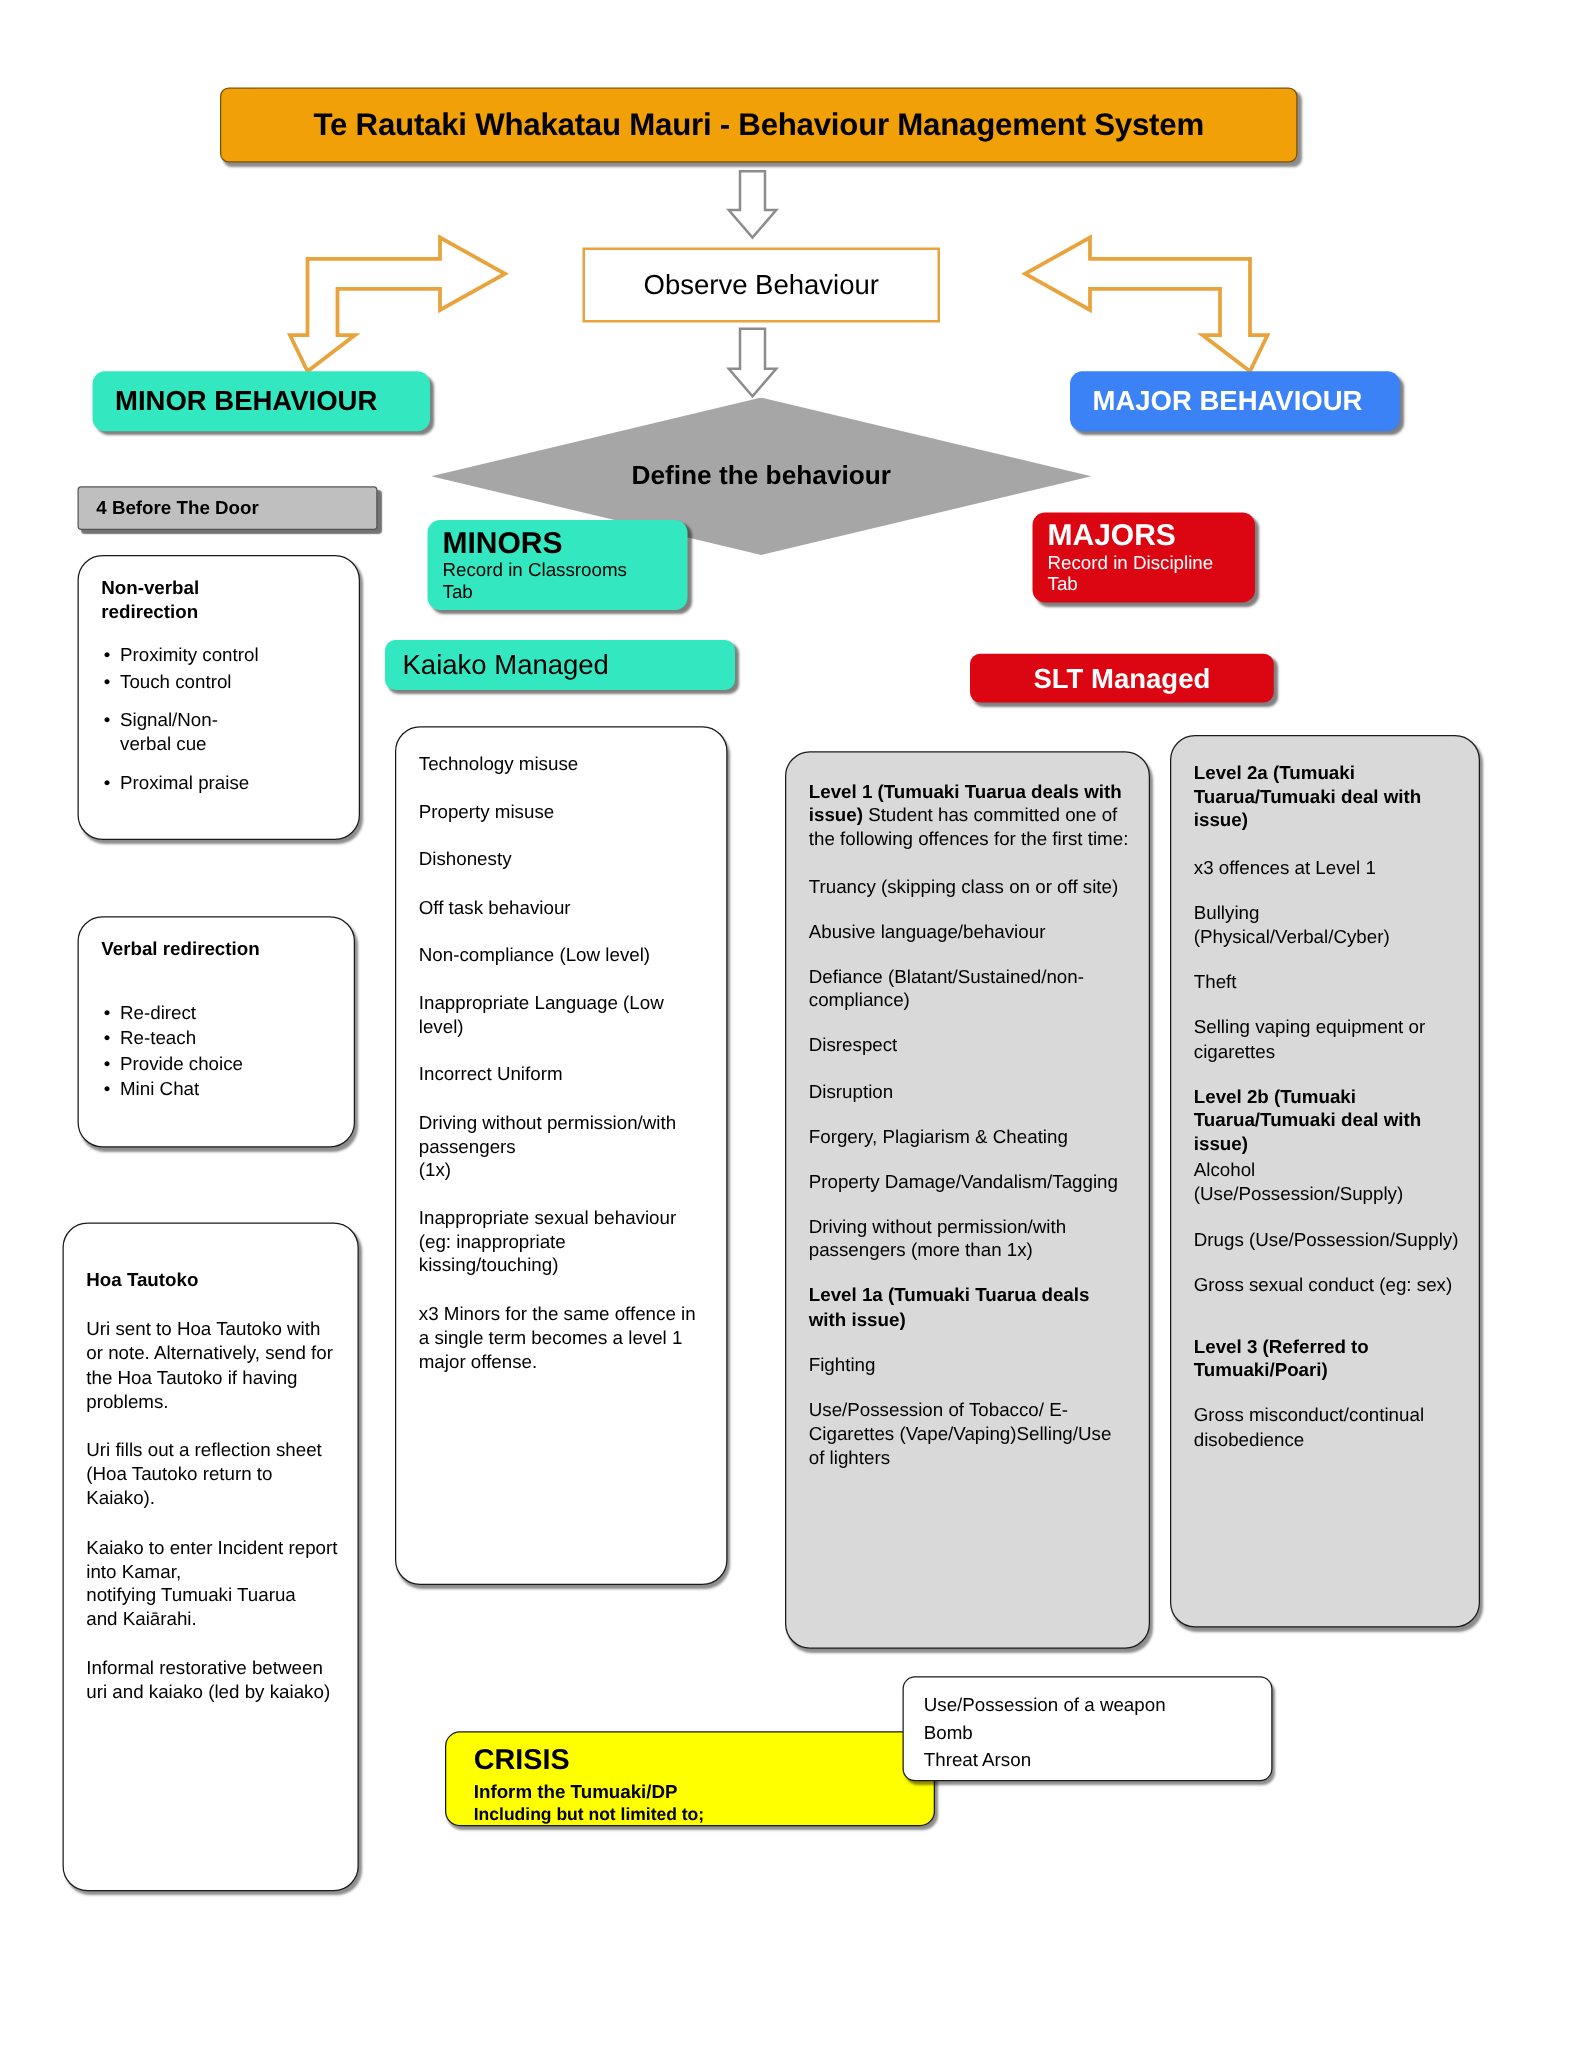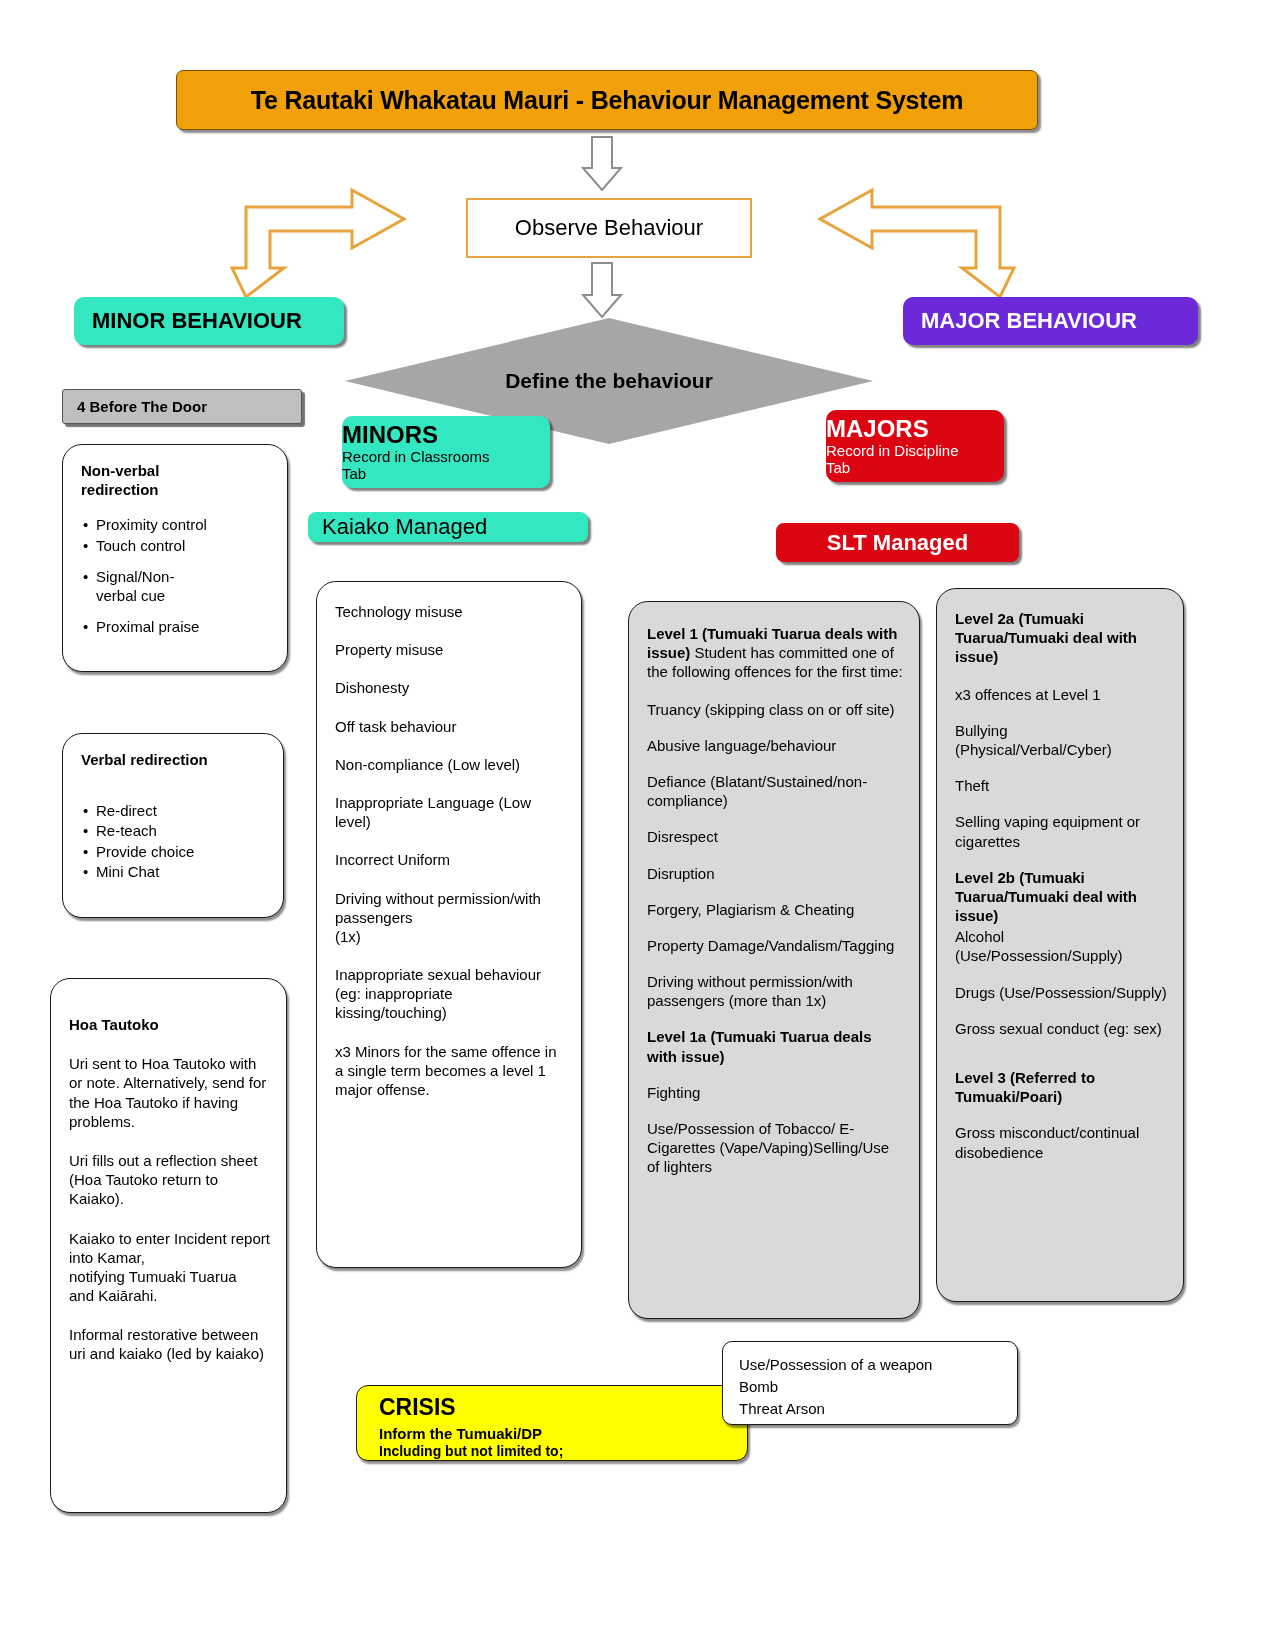--- a/index.html
+++ b/index.html
@@ -52,22 +52,22 @@
     font-size: 22px;
     padding-left: 18px;
     box-shadow: 3px 3px 2px rgba(0,0,0,0.5);
   }
   #minor-behaviour {
     left: 74px; top: 297px; width: 270px; height: 48px;
     background: #33E8C0;
     color: #000000;
   }
   #major-behaviour {
-    left: 903px; top: 297px; width: 295px; height: 48px;
-    background: #6d28d9;
+    left: 856px; top: 297px; width: 264px; height: 48px;
+    background: #3b82f6;
     color: #ffffff;
   }
 
   
   #define-diamond {
     left: 345px; top: 318px; width: 528px; height: 126px;
   }
   #define-diamond .shape {
     position: absolute; inset: 0;
     background: #A6A6A6;
@@ -90,21 +90,21 @@
     border-radius: 3px;
     box-shadow: 3px 3px 1px rgba(0,0,0,0.55);
     display: flex; align-items: center; padding-left: 14px;
     font-weight: bold; font-size: 15px; text-align: center;
   }
 
   
   .label-card {
     border-radius: 10px;
     box-shadow: 3px 3px 2px rgba(0,0,0,0.5);
-    padding: 6px 0 4px 0;
+    padding: 6px 0 4px 12px;
     line-height: 1.12;
   }
   .label-card .big { font-weight: bold; font-size: 24px; display:block; }
   .label-card .sub { font-size: 15px; display:block; }
   #minors-card {
     left: 342px; top: 416px; width: 208px; height: 72px;
     background: #33E8C0; color: #000;
   }
   #majors-card {
     left: 826px; top: 410px; width: 178px; height: 72px;
@@ -112,21 +112,21 @@
   }
 
   
   .managed-bar {
     border-radius: 8px;
     box-shadow: 3px 3px 2px rgba(0,0,0,0.5);
     display:flex; align-items:center; padding-left:14px;
     font-size: 22px; font-weight: 500;
   }
   #kaiako-managed {
-    left: 308px; top: 512px; width: 280px; height: 30px;
+    left: 308px; top: 512px; width: 280px; height: 40px;
     background: #33E8C0; color: #000;
   }
   #slt-managed {
     left: 776px; top: 523px; width: 243px; height: 39px;
     background: #DC0512; color: #fff;
     font-weight: bold;
     justify-content: center; padding-left: 0;
   }
 
   

